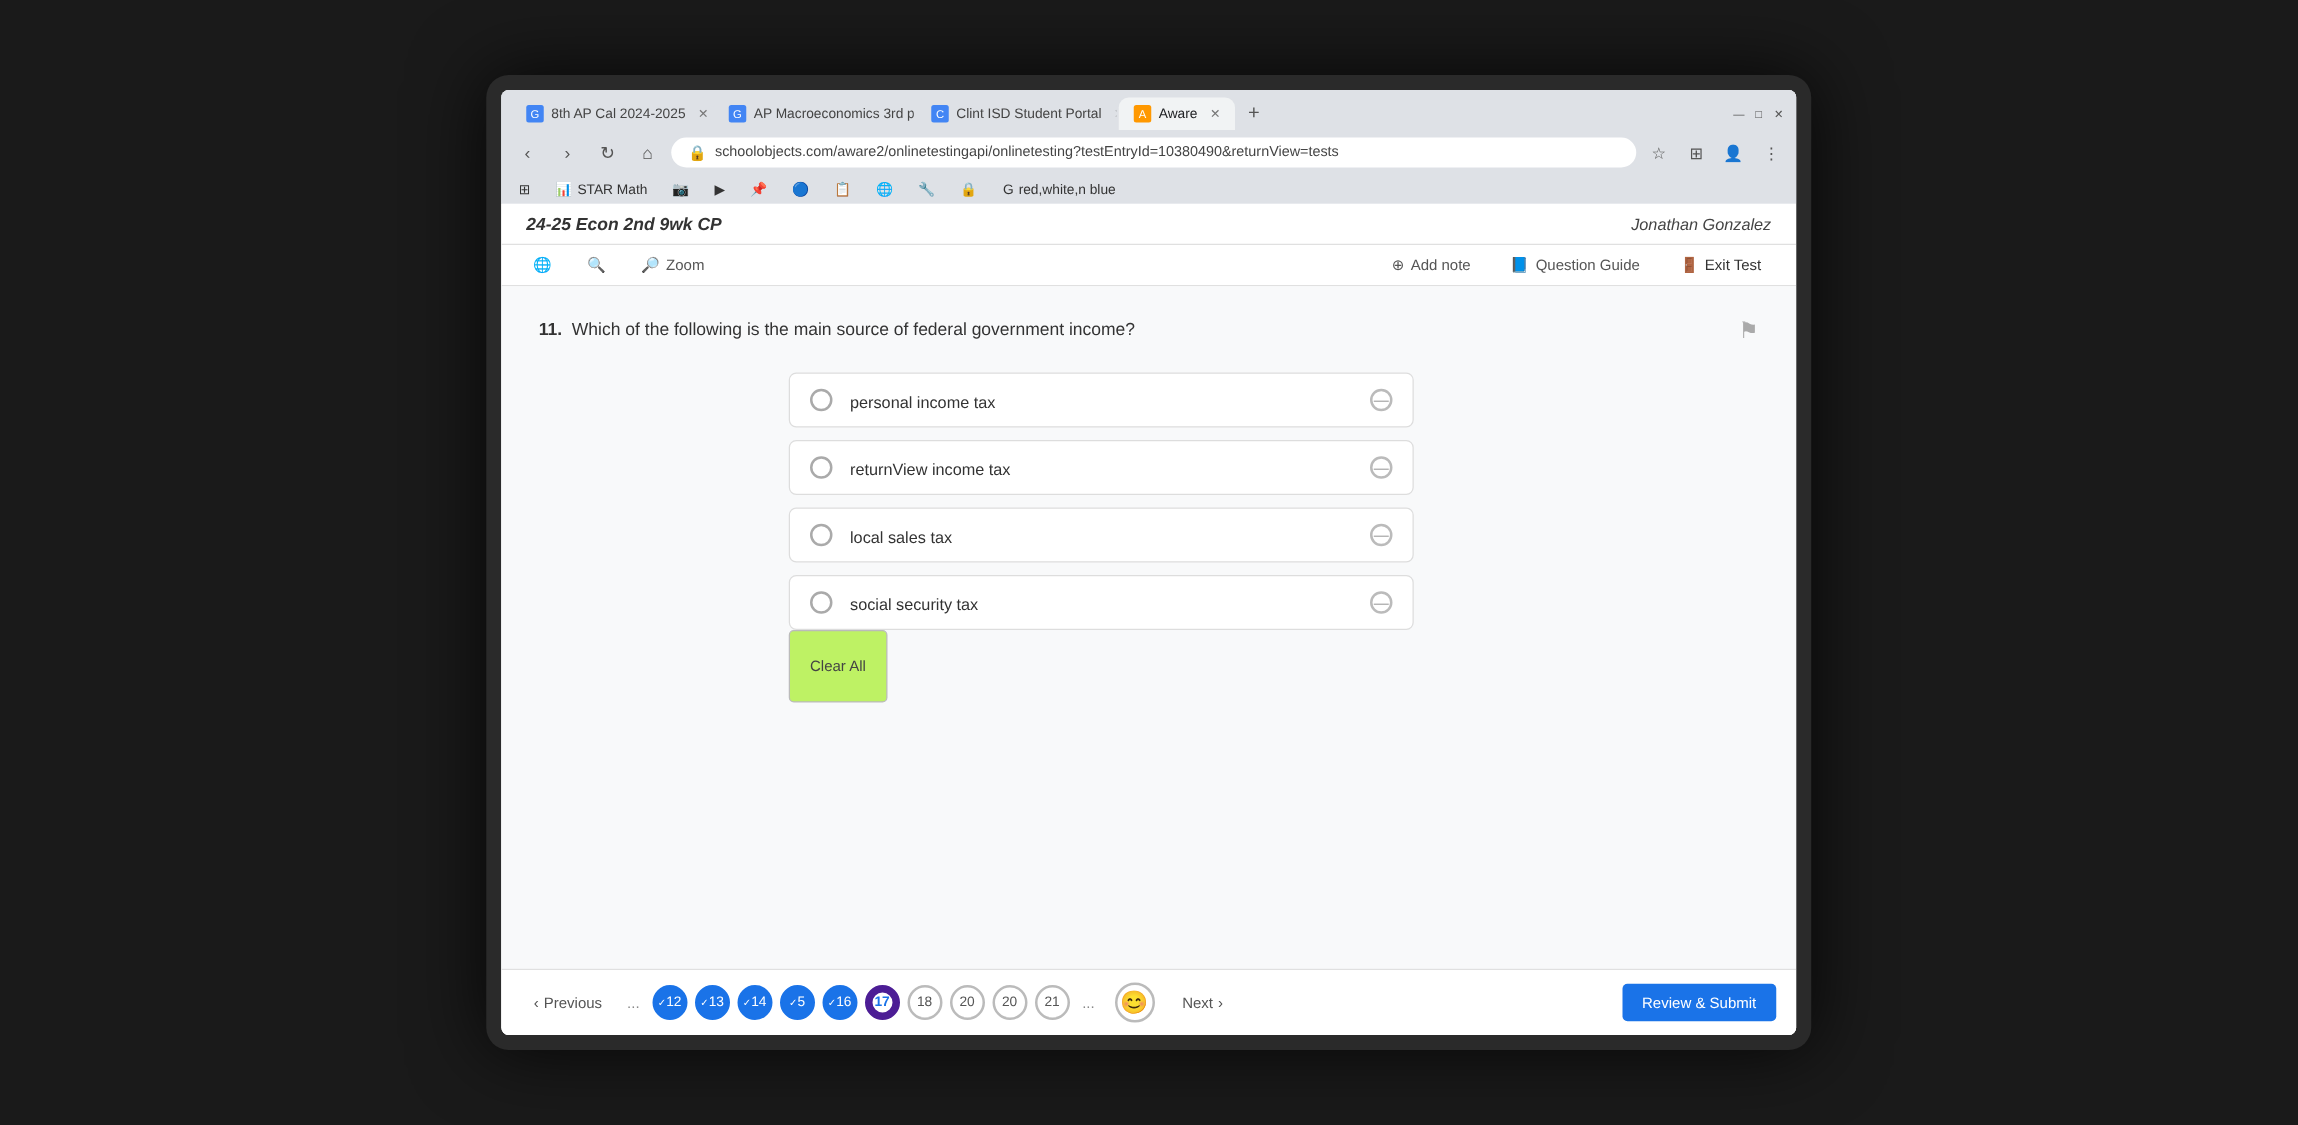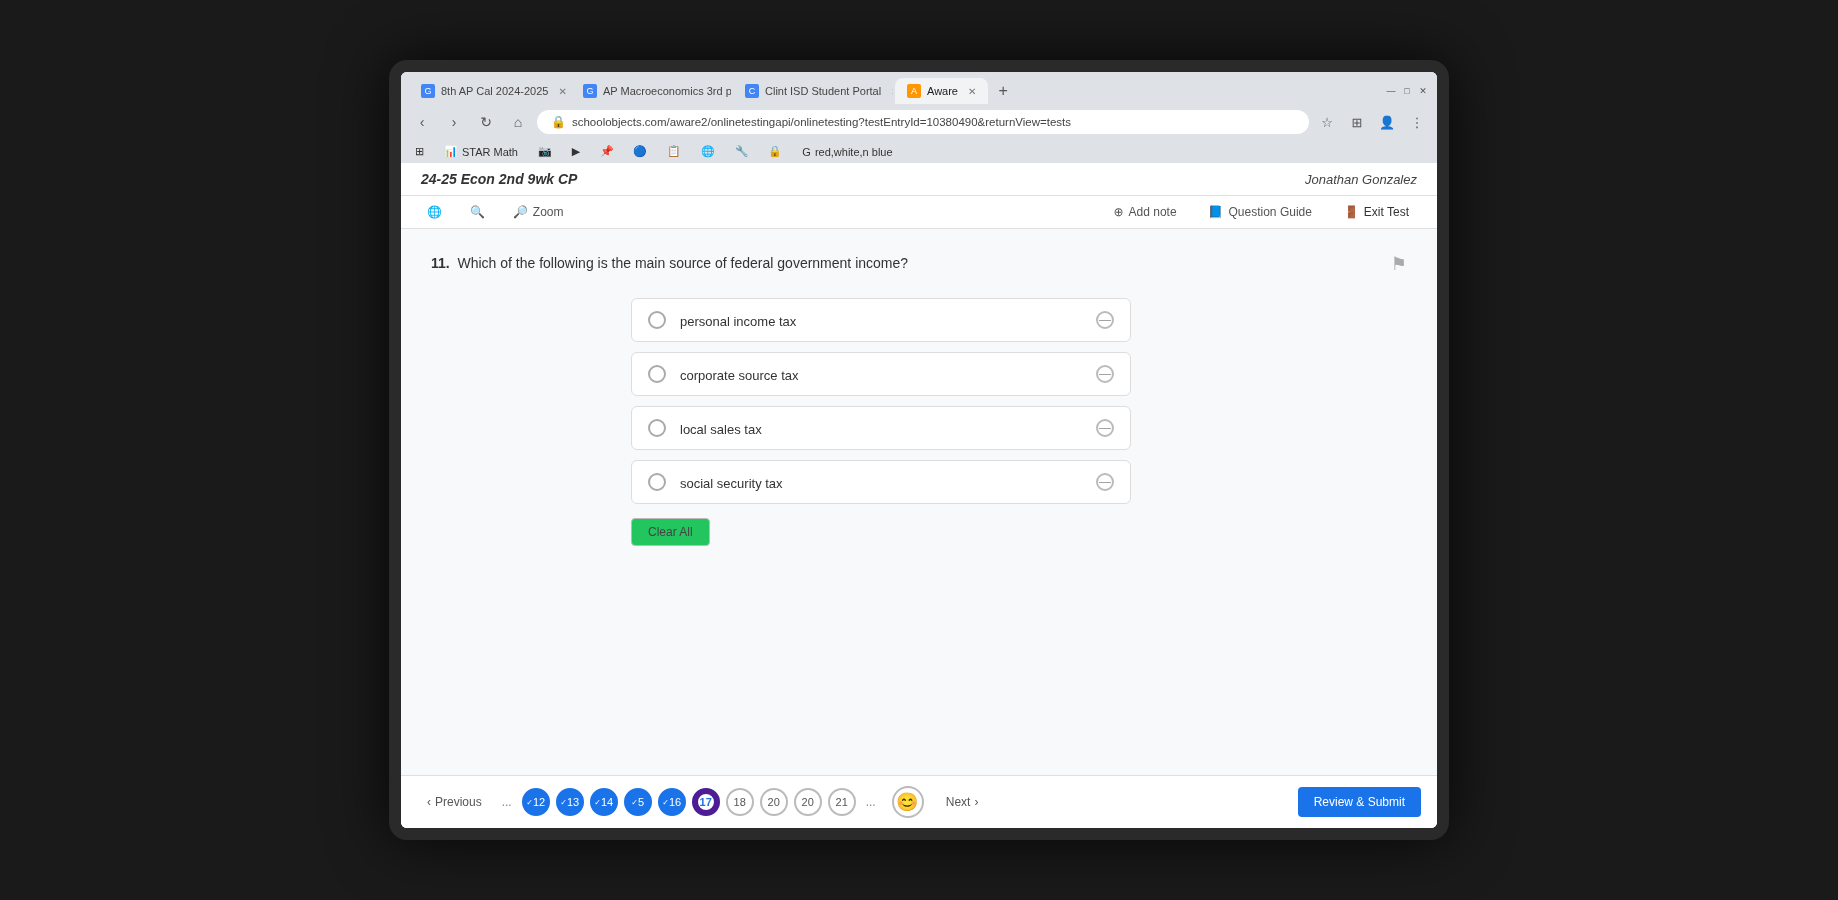--- a/index.html
+++ b/index.html
@@ -309,26 +309,25 @@
       display: flex;
       align-items: center;
       justify-content: center;
       color: #999;
       font-size: 12px;
       cursor: pointer;
       margin-left: 8px;
     }
 
     .clear-all-btn {
-      margin-top: 14px;
       margin-left: 200px;
-      padding: 6px 16px;
+      padding: 21px 16px;
       border: 1px solid #bbb;
       border-radius: 4px;
-      background: #22c55e;
+      background: #bef264;
       font-size: 12px;
       color: #444;
       cursor: pointer;
     }
 
     
     .nav-footer {
       display: flex;
       align-items: center;
       padding: 10px 16px;
@@ -558,21 +557,21 @@
         <div class="answer-choices">
 
           <div class="answer-choice">
             <div class="radio-circle"></div>
             <span class="choice-text">personal income tax</span>
             <div class="eliminate-btn">—</div>
           </div>
 
           <div class="answer-choice">
             <div class="radio-circle"></div>
-            <span class="choice-text">corporate source tax</span>
+            <span class="choice-text">returnView income tax</span>
             <div class="eliminate-btn">—</div>
           </div>
 
           <div class="answer-choice">
             <div class="radio-circle"></div>
             <span class="choice-text">local sales tax</span>
             <div class="eliminate-btn">—</div>
           </div>
 
           <div class="answer-choice">

